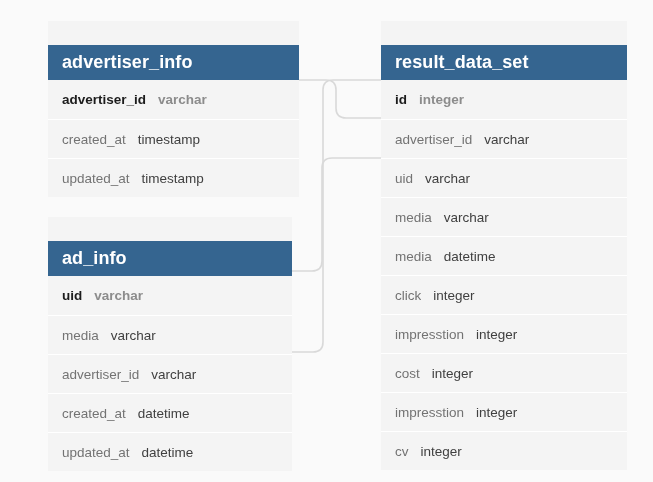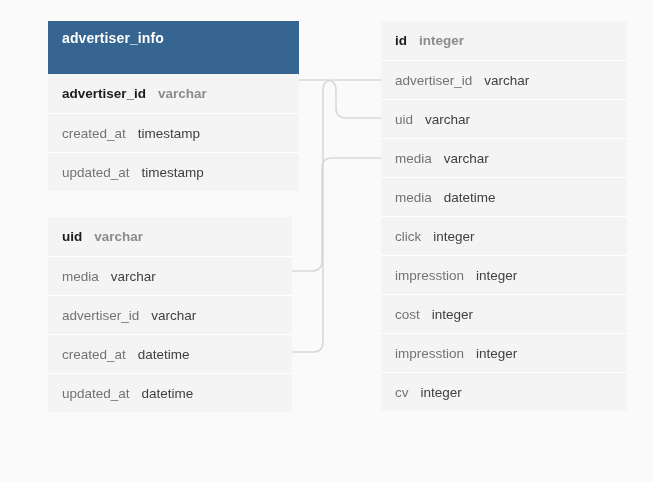--- a/index.html
+++ b/index.html
@@ -37,29 +37,30 @@
   .table {
     position: absolute;
     z-index: 2;
     background: #f4f4f4;
     box-sizing: border-box;
   }
 
   .table-header {
     background: #356590;
     color: #ffffff;
-    font-size: 14px;
+    font-size: 18px;
     font-weight: bold;
     letter-spacing: 0.1px;
-    height: 53px;
+    height: 35px;
     line-height: 35px;
     padding: 0 0 0 14px;
     box-sizing: border-box;
     white-space: nowrap;
     overflow: hidden;
+    margin-top: 24px;
   }
 
   .table-body {
     padding: 0;
   }
 
   .row {
     height: 39px;
     display: flex;
     align-items: center;
@@ -131,20 +132,21 @@
       </div>
       <div class="row">
         <span class="col-name">updated_at</span>
         <span class="col-type">timestamp</span>
       </div>
     </div>
     <div class="table-foot"></div>
   </div>
 
   <div class="table" style="left:48px; top:217px; width:244px;">
+    <div class="table-header">ad_info</div>
     <div class="table-body">
       <div class="row pk">
         <span class="col-name">uid</span>
         <span class="col-type">varchar</span>
       </div>
       <div class="row">
         <span class="col-name">media</span>
         <span class="col-type">varchar</span>
       </div>
       <div class="row">
@@ -157,20 +159,21 @@
       </div>
       <div class="row">
         <span class="col-name">updated_at</span>
         <span class="col-type">datetime</span>
       </div>
     </div>
     <div class="table-foot"></div>
   </div>
 
   <div class="table" style="left:381px; top:21px; width:246px;">
+    <div class="table-header">result_data_set</div>
     <div class="table-body">
       <div class="row pk">
         <span class="col-name">id</span>
         <span class="col-type">integer</span>
       </div>
       <div class="row">
         <span class="col-name">advertiser_id</span>
         <span class="col-type">varchar</span>
       </div>
       <div class="row">

